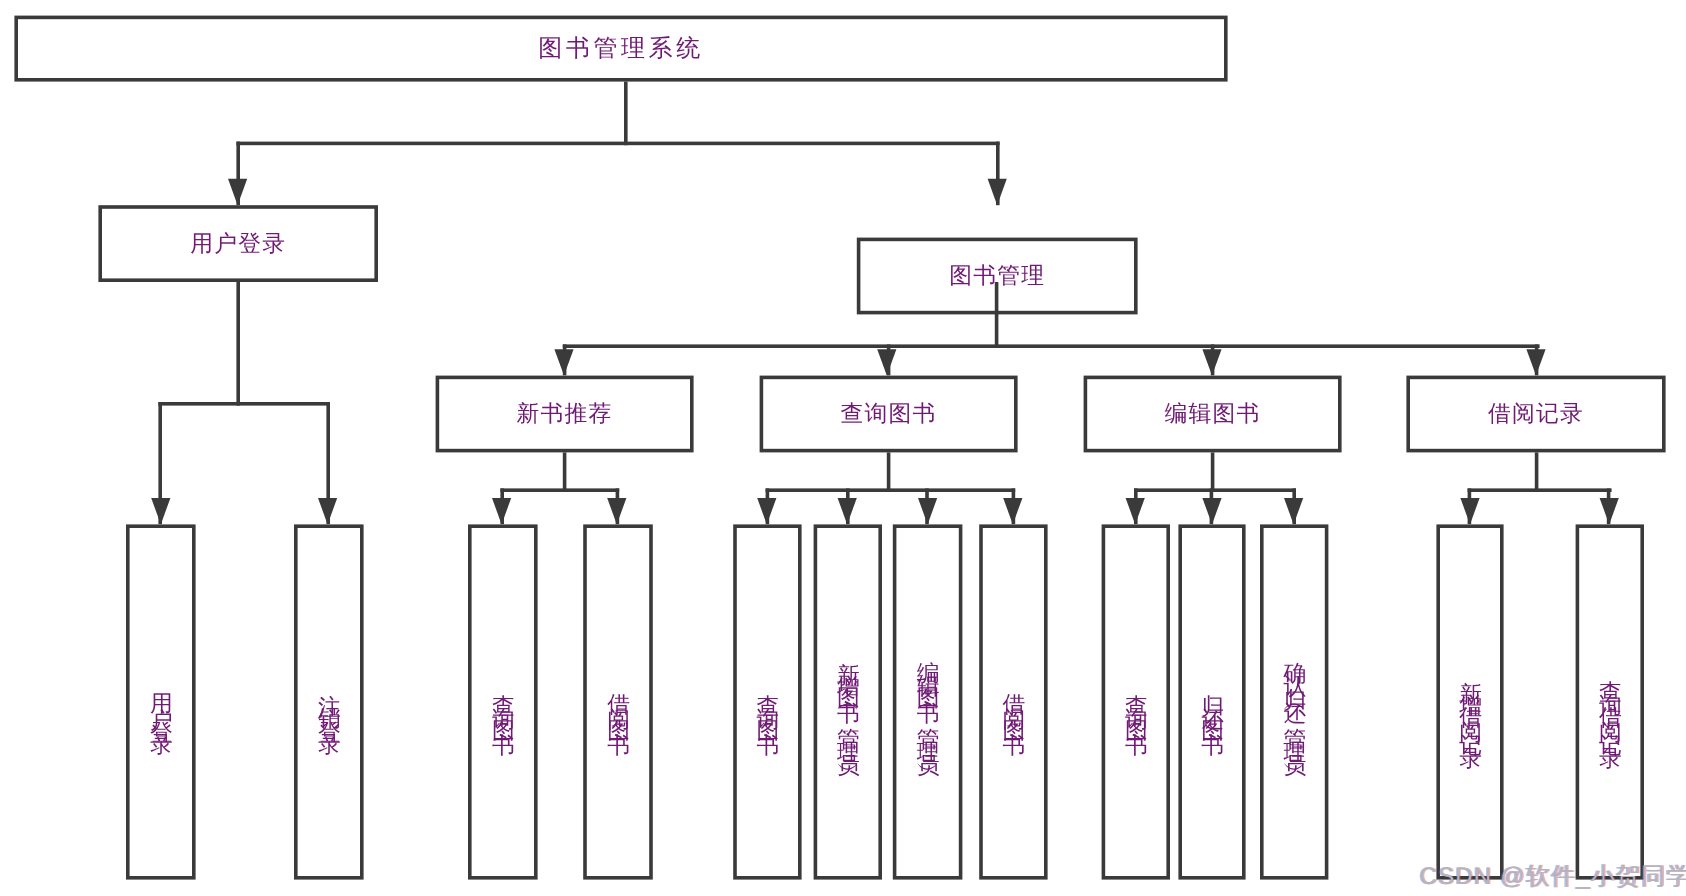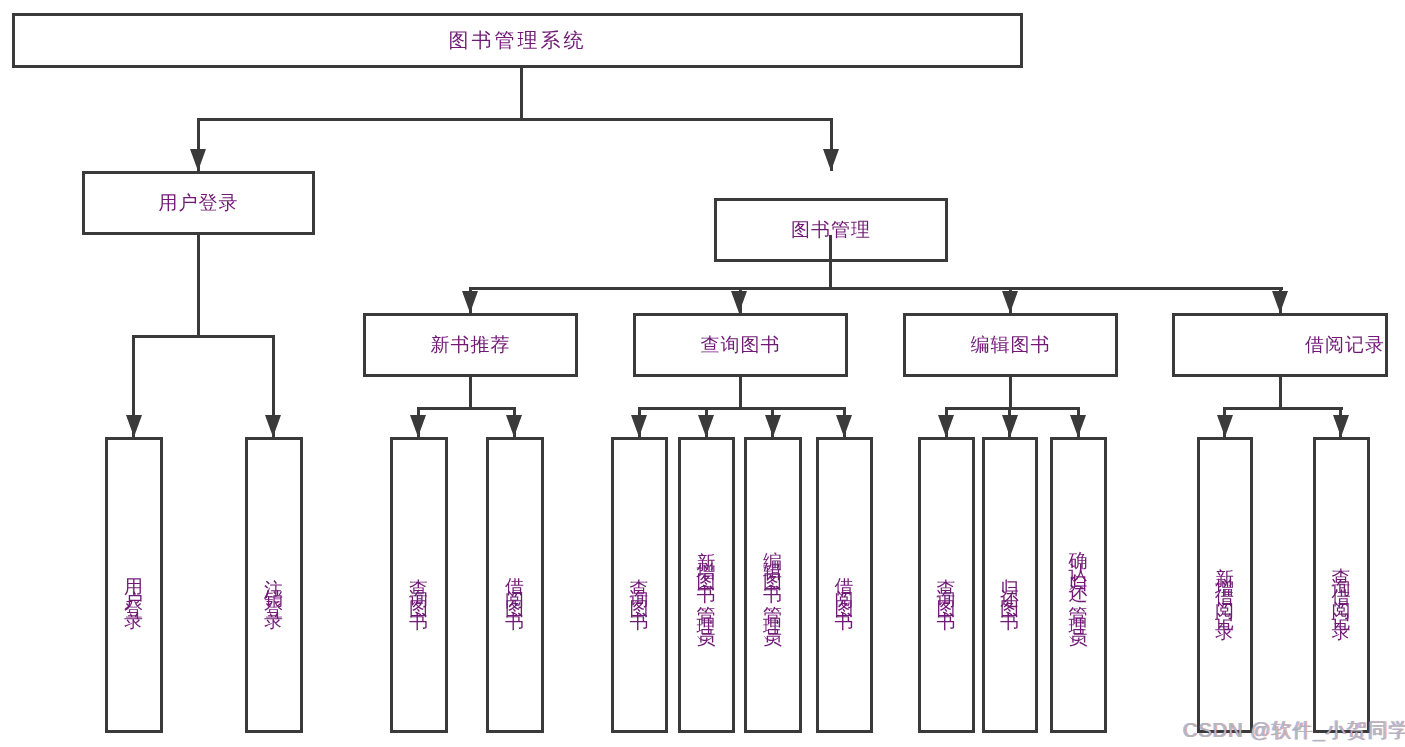--- a/index.html
+++ b/index.html
@@ -94,21 +94,21 @@
 
   <div class="box hlabel" style="left:363px; top:313px; width:215px; height:64px;">
     <span>新书推荐</span>
   </div>
   <div class="box hlabel" style="left:633px; top:313px; width:215px; height:64px;">
     <span>查询图书</span>
   </div>
   <div class="box hlabel" style="left:903px; top:313px; width:215px; height:64px;">
     <span>编辑图书</span>
   </div>
-  <div class="box hlabel" style="left:1172px; top:313px; width:216px; height:64px;justify-content:flex-end;">
+  <div class="box hlabel" style="left:1172px; top:313px; width:216px; height:64px;">
     <span>借阅记录</span>
   </div>
 
   <div class="vline" style="left:469px; top:377px; height:33px;"></div>
   <div class="hline" style="left:417px; top:407px; width:99px;"></div>
   <div class="vline" style="left:417px; top:407px; height:30px;"></div>
   <div class="arrow" style="left:410px; top:415px;"></div>
   <div class="vline" style="left:513px; top:407px; height:30px;"></div>
   <div class="arrow" style="left:506px; top:415px;"></div>
 

